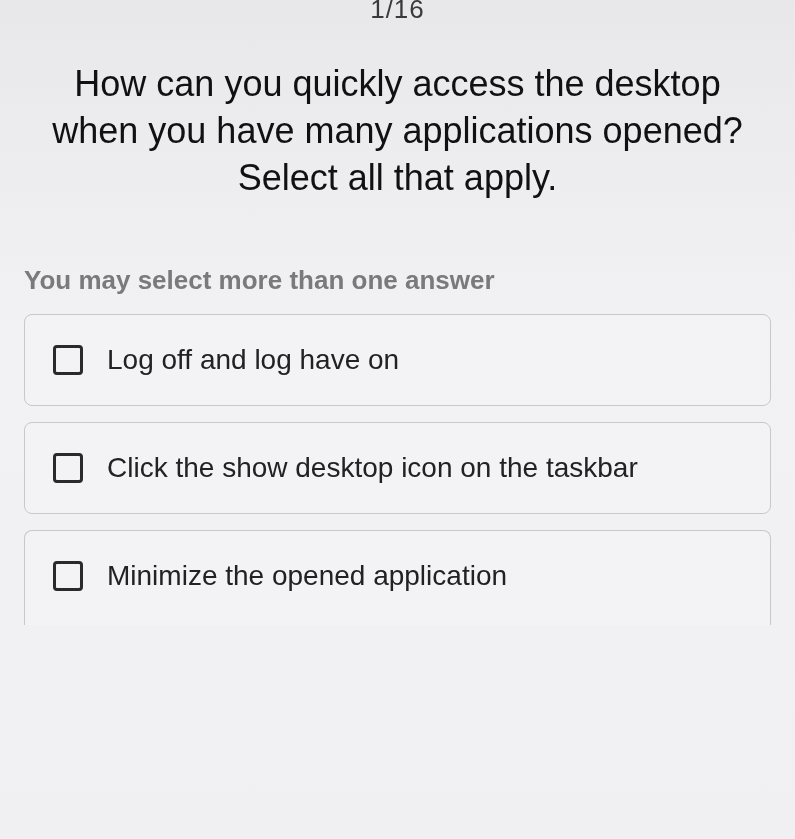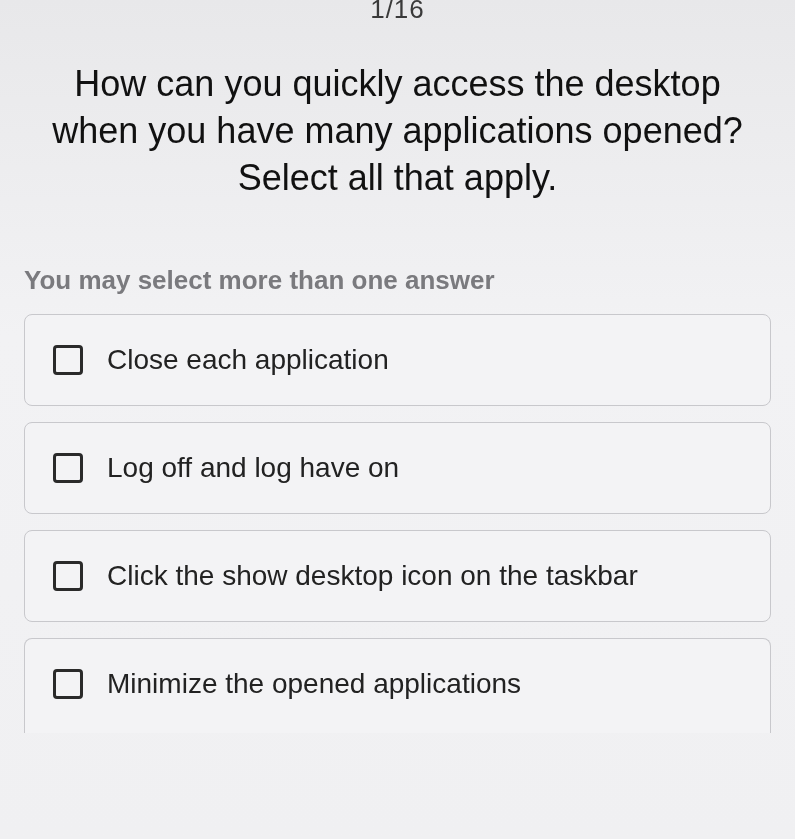--- a/index.html
+++ b/index.html
@@ -80,33 +80,29 @@
 <body>
 
 <div class="progress">1/16</div>
 
 <div class="question">How can you quickly access the desktop when you have many applications opened? Select all that apply.</div>
 
 <div class="instruction">You may select more than one answer</div>
 
 <div class="options">
 
-  <label class="option">
-    <span class="checkbox"></span>
-    <span class="option-label">Close each application</span>
-  </label>
 
   <label class="option">
     <span class="checkbox"></span>
     <span class="option-label">Log off and log have on</span>
   </label>
 
   <label class="option">
     <span class="checkbox"></span>
     <span class="option-label">Click the show desktop icon on the taskbar</span>
   </label>
 
   <label class="option last">
     <span class="checkbox"></span>
-    <span class="option-label">Minimize the opened applications</span>
+    <span class="option-label">Minimize the opened application</span>
   </label>
 
 </div>
 
 </body></html>

